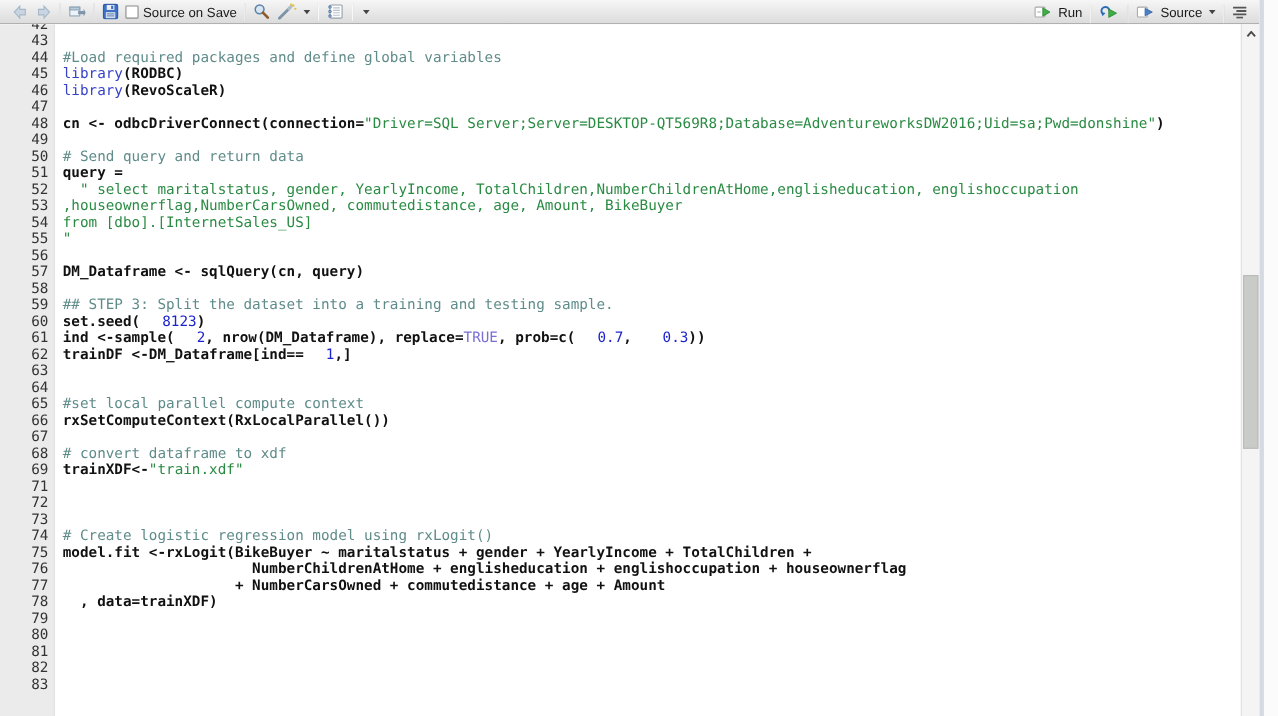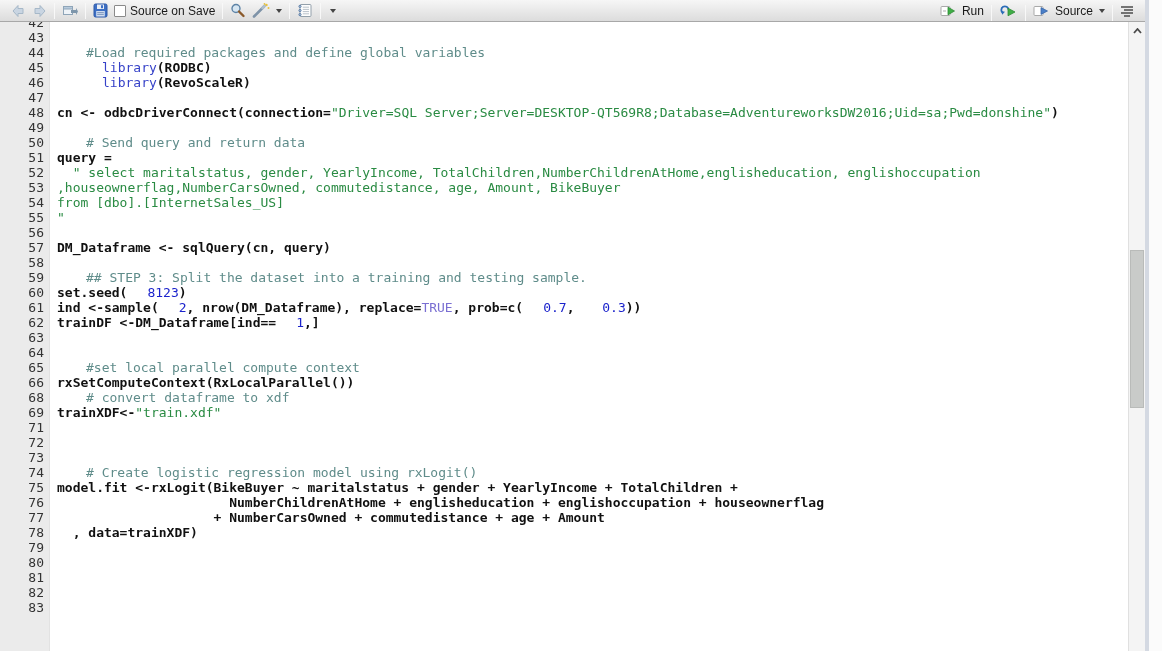--- a/index.html
+++ b/index.html
@@ -26,24 +26,24 @@
     position:absolute; top:22px; left:0; width:1128px; bottom:0;
     background:#fff; overflow:hidden;
     font-family:"DejaVu Sans Mono", monospace; font-size:13px; line-height:15px;
   }
   .gutter-bg { position:absolute; top:0; bottom:0; left:0; width:50px; background:#ebebeb; border-right:1px solid #e2e2e2; }
   .code-rows { position:absolute; top:-7px; left:0; right:0; }
   .row { display:flex; height:15px; }
   .gut { width:44px; flex:0 0 44px; text-align:right; color:#333; }
   .line { padding-left:13px; white-space:pre; color:#111; }
   .tk-p { color:var(--plain,#111);font-weight:bold; }
-  .tk-c { color:var(--comment,#5f8c8a);margin-left:29px; }
+  .tk-c { color:var(--comment,#5f8c8a); }
   .tk-s { color:var(--string,#2a8b43); }
   .tk-n { color:var(--number,#1b23cc);margin-left:20px; }
-  .tk-k { color:var(--keyword,#3642c8);margin-left:45px; }
+  .tk-k { color:var(--keyword,#3642c8); }
   .tk-b { color:var(--constant,#7a6fd2);text-align:right; }
   
   .vscroll {
     position:absolute; top:22px; left:1128px; width:17px; bottom:0;
     background:#f4f4f4; border-left:1px solid #e0e0e0;
   }
   .scroll-up { height:17px; display:flex; align-items:center; justify-content:center; }
   .scroll-thumb { position:absolute; top:228px; height:158px; left:1px; right:1px; background:#c9cbc9; border:1px solid #b9bbb9; }
   
   .right-strip {
@@ -279,20 +279,24 @@
         </div>
         <div class="row">
           <span class="gut">65</span>
           <span class="line"><span class="tk-c">#set local parallel compute context</span></span>
         </div>
         <div class="row">
           <span class="gut">66</span>
           <span class="line"><span class="tk-p">rxSetComputeContext(RxLocalParallel())</span></span>
         </div>
         <div class="row">
+          <span class="gut">67</span>
+          <span class="line"></span>
+        </div>
+        <div class="row">
           <span class="gut">68</span>
           <span class="line"><span class="tk-c"># convert dataframe to xdf</span></span>
         </div>
         <div class="row">
           <span class="gut">69</span>
           <span class="line"><span class="tk-p">trainXDF&lt;-</span><span class="tk-s">"train.xdf"</span></span>
         </div>
         <div class="row">
           <span class="gut">71</span>
           <span class="line"></span>

